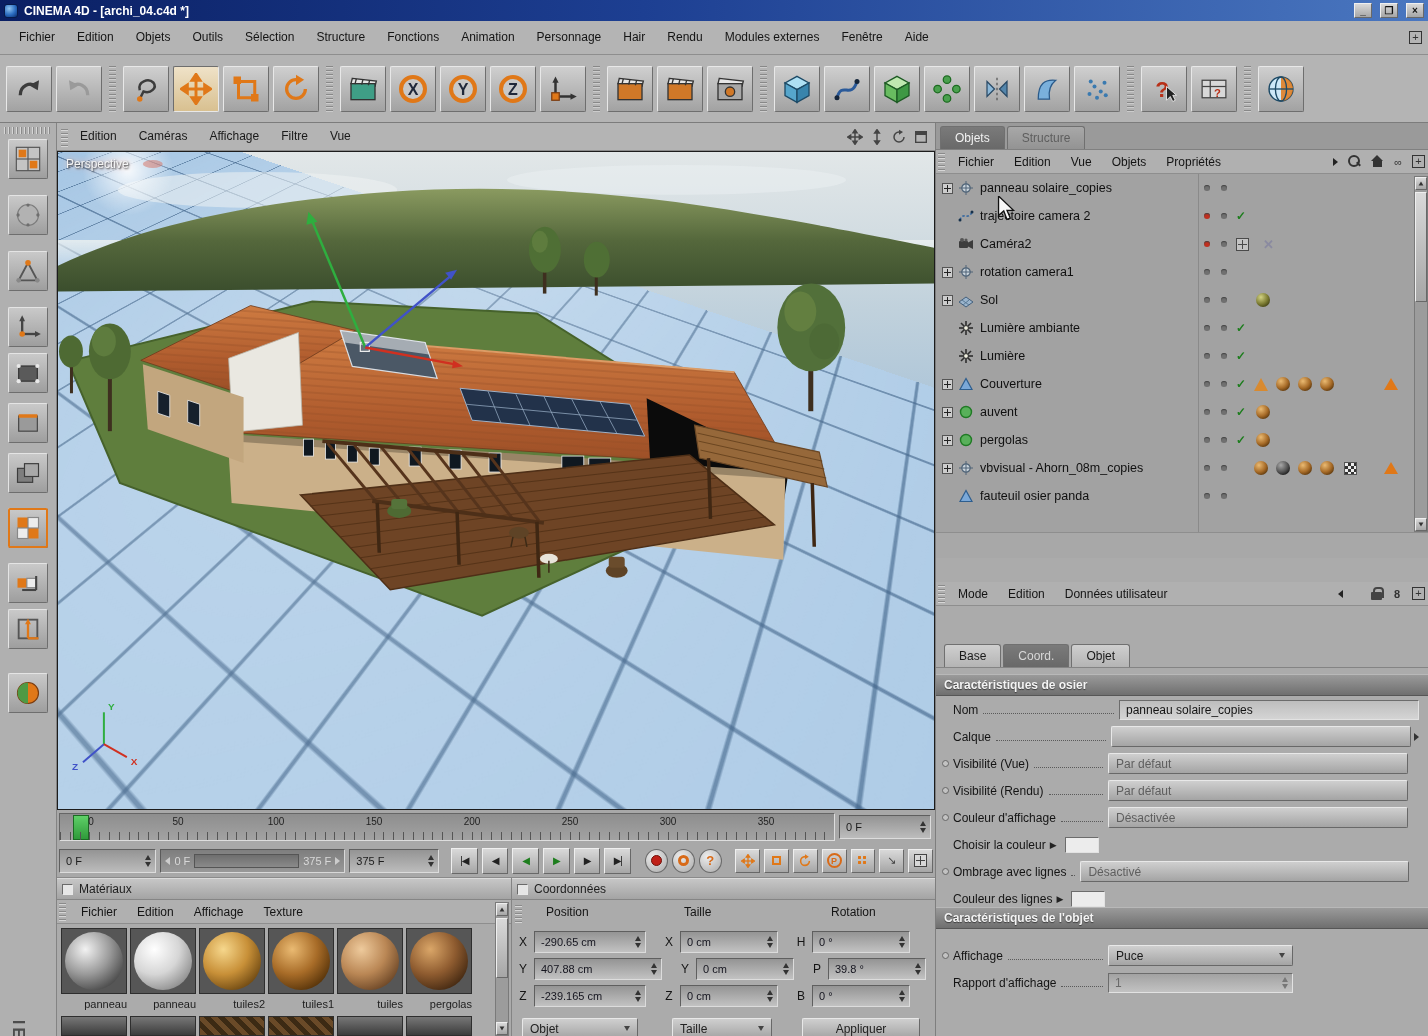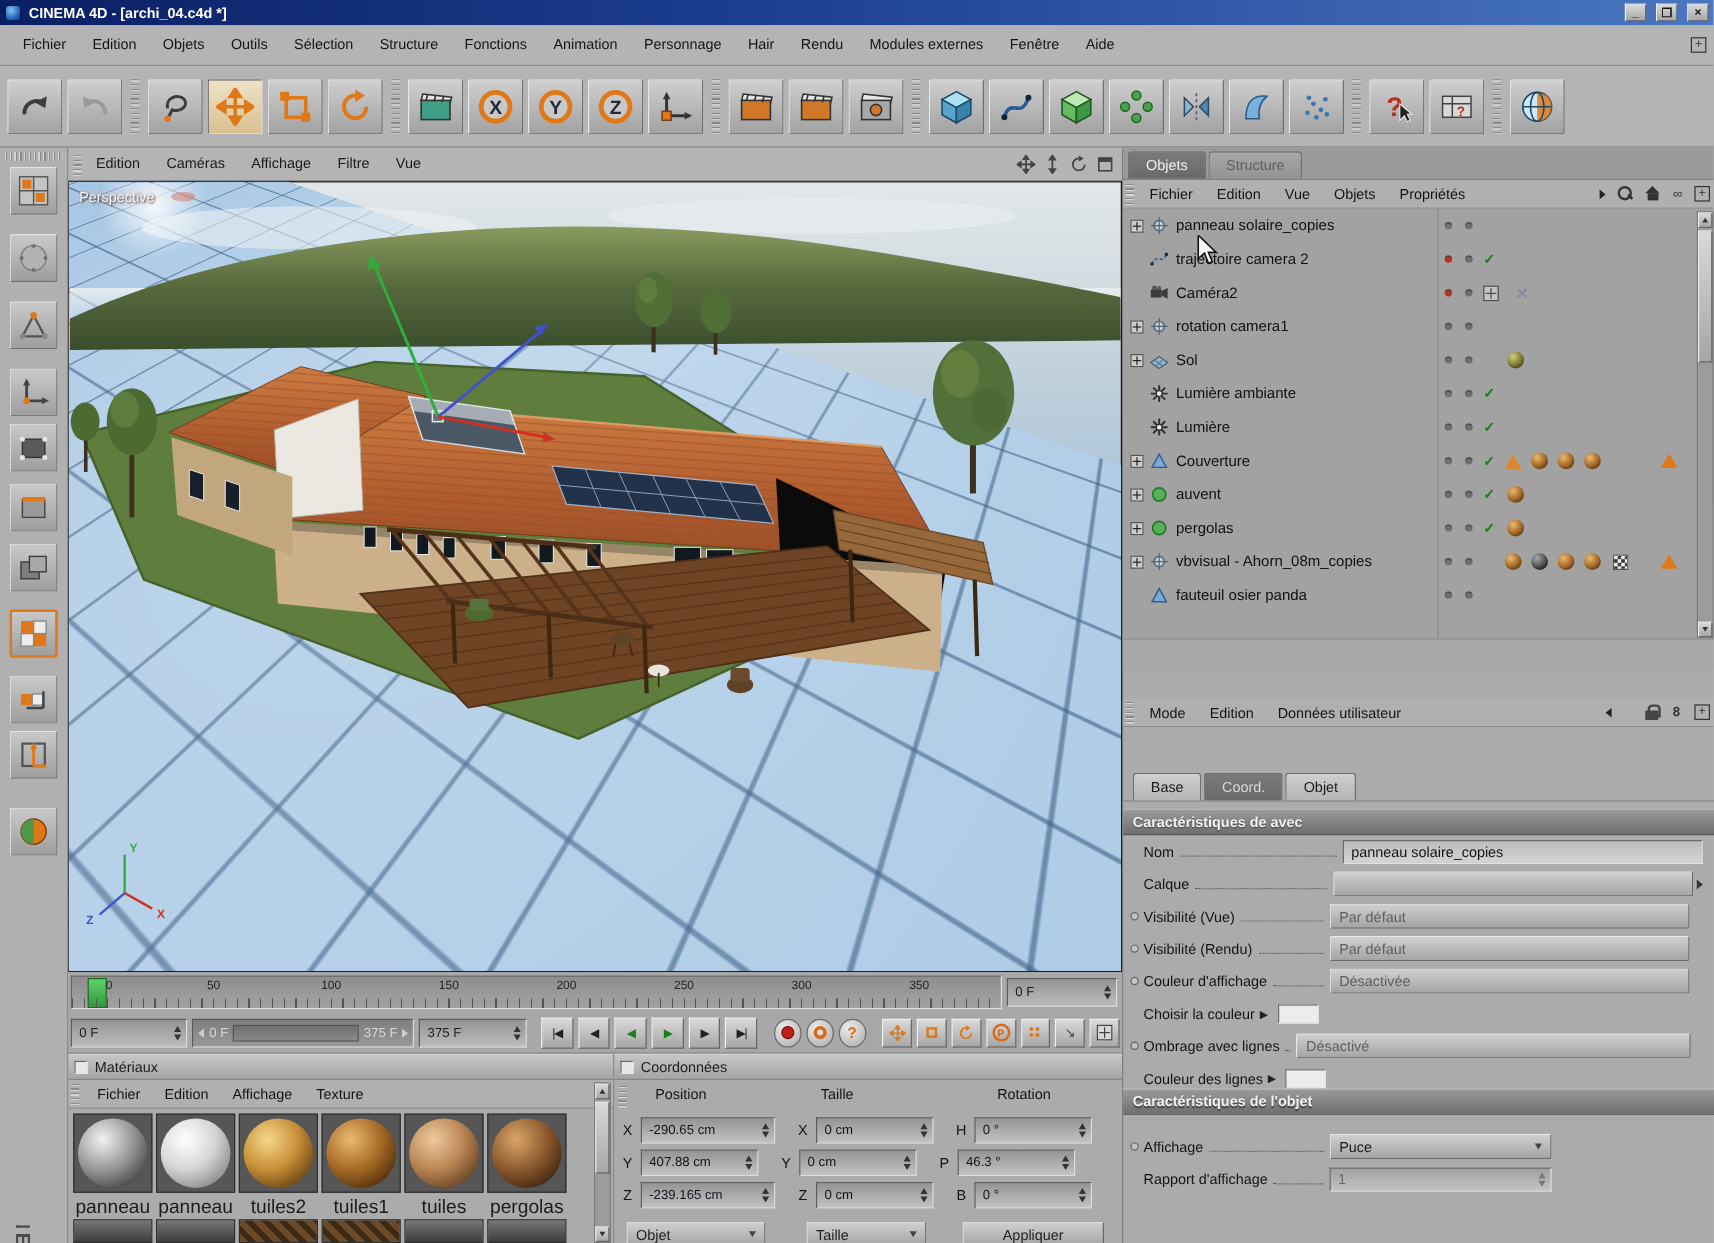--- a/index.html
+++ b/index.html
@@ -62,21 +62,21 @@
 
 .materials{left:57px;top:878px;width:455px;height:158px;background:#ababab;border-right:1px solid #848484;overflow:hidden}
 .mat{position:absolute;top:50px;width:66px;height:66px;background:#565656;border:1px solid #2e2e2e;display:flex;align-items:center;justify-content:center}
 .msphere{width:58px;height:58px;border-radius:50%}
 .m-gray{background:radial-gradient(circle at 35% 30%,#f2f2f2,#9a9a9a 45%,#454545 82%)}
 .m-white{background:radial-gradient(circle at 35% 30%,#ffffff,#d6d6d6 45%,#8a8a8a 82%)}
 .m-gold{background:radial-gradient(circle at 35% 30%,#f6d78c,#c89038 45%,#6a4510 82%)}
 .m-bronze{background:radial-gradient(circle at 35% 30%,#eaba72,#a86c28 45%,#523008 82%)}
 .m-tan{background:radial-gradient(circle at 35% 30%,#eeca9c,#ba8755 45%,#684324 82%)}
 .m-brown{background:radial-gradient(circle at 35% 30%,#daa668,#8f5c30 45%,#402610 82%)}
-.mlabel{position:absolute;top:120px;width:66px;text-align:center;font-size:16px;color:#1d1d1d;overflow:hidden;white-space:nowrap}
+.mlabel{position:absolute;top:120px;width:66px;text-align:right;font-size:11px;color:#1d1d1d;overflow:hidden;white-space:nowrap}
 .msliver{position:absolute;top:138px;width:66px;height:20px;background:linear-gradient(180deg,#777,#3c3c3c);border:1px solid #2e2e2e}
 .sb{position:absolute;width:14px;background:#9c9c9c;border:1px solid #7a7a7a}
 .sbbtn{position:absolute;left:0;width:12px;height:13px;display:flex;align-items:center;justify-content:center}
 .sbthumb{position:absolute;left:0;width:12px}
 
 .coords{left:512px;top:878px;width:423px;height:158px;background:#ababab;overflow:hidden}
 .colhdr{position:absolute;top:27px;font-size:12px;color:#141414}
 .cellrow{position:absolute;height:24px;display:flex;align-items:center}
 .cl{width:14px;text-align:center;color:#141414}
 .cfield{height:22px;display:flex;align-items:center;background:linear-gradient(180deg,#949494,#c2c2c2);border:1px solid;border-color:#5f5f5f #dcdcdc #dcdcdc #5f5f5f;padding:0 2px 0 6px;font-size:11px;color:#15151f}
@@ -1005,40 +1005,40 @@
         <span>0 °</span>
         <span class="stepper">
           <span class="tri-u"></span>
           <span class="tri-d"></span>
         </span>
       </span>
   </div>
 
   <div class="cellrow" style="left:4px;top:79px;width:416px;gap:4px">
     <span class="cl">Y</span>
-    <span class="cfield" style="width:98px">
+    <span class="cfield" style="width:128px">
         <span>407.88 cm</span>
         <span class="stepper">
           <span class="tri-u"></span>
           <span class="tri-d"></span>
         </span>
       </span>
     <span style="width:8px"></span>
     <span class="cl">Y</span>
     <span class="cfield" style="width:98px">
         <span>0 cm</span>
         <span class="stepper">
           <span class="tri-u"></span>
           <span class="tri-d"></span>
         </span>
       </span>
     <span style="width:8px"></span>
     <span class="cl">P</span>
     <span class="cfield" style="width:98px">
-        <span>46.3 °</span>
+        <span>39.8 °</span>
         <span class="stepper">
           <span class="tri-u"></span>
           <span class="tri-d"></span>
         </span>
       </span>
   </div>
 
   <div class="cellrow" style="left:4px;top:106px;width:416px;gap:4px">
     <span class="cl">Z</span>
     <span class="cfield" style="width:112px">
@@ -1328,21 +1328,21 @@
         <span>Base</span>
       </div>
     <div class="tab on">
         <span style="color:#d8d8d8">Coord.</span>
       </div>
     <div class="tab off" style="background:linear-gradient(180deg,#cfcfcf,#b4b4b4);color:#1a1a1a">
         <span>Objet</span>
       </div>
   </div>
   <div class="sect" style="position:absolute;left:0;top:551px;width:493px">
-      <span>Caractéristiques de avec</span>
+      <span>Caractéristiques de osier</span>
     </div>
   <div style="position:absolute;left:0;top:573px;width:493px">
     <div class="arow">
       <span class="anodot"></span>
         <span class="albl">Nom</span>
         <span class="lead"></span>
       <div class="tin" style="width:300px">
           <span>panneau solaire_copies</span>
         </div>
     </div>

